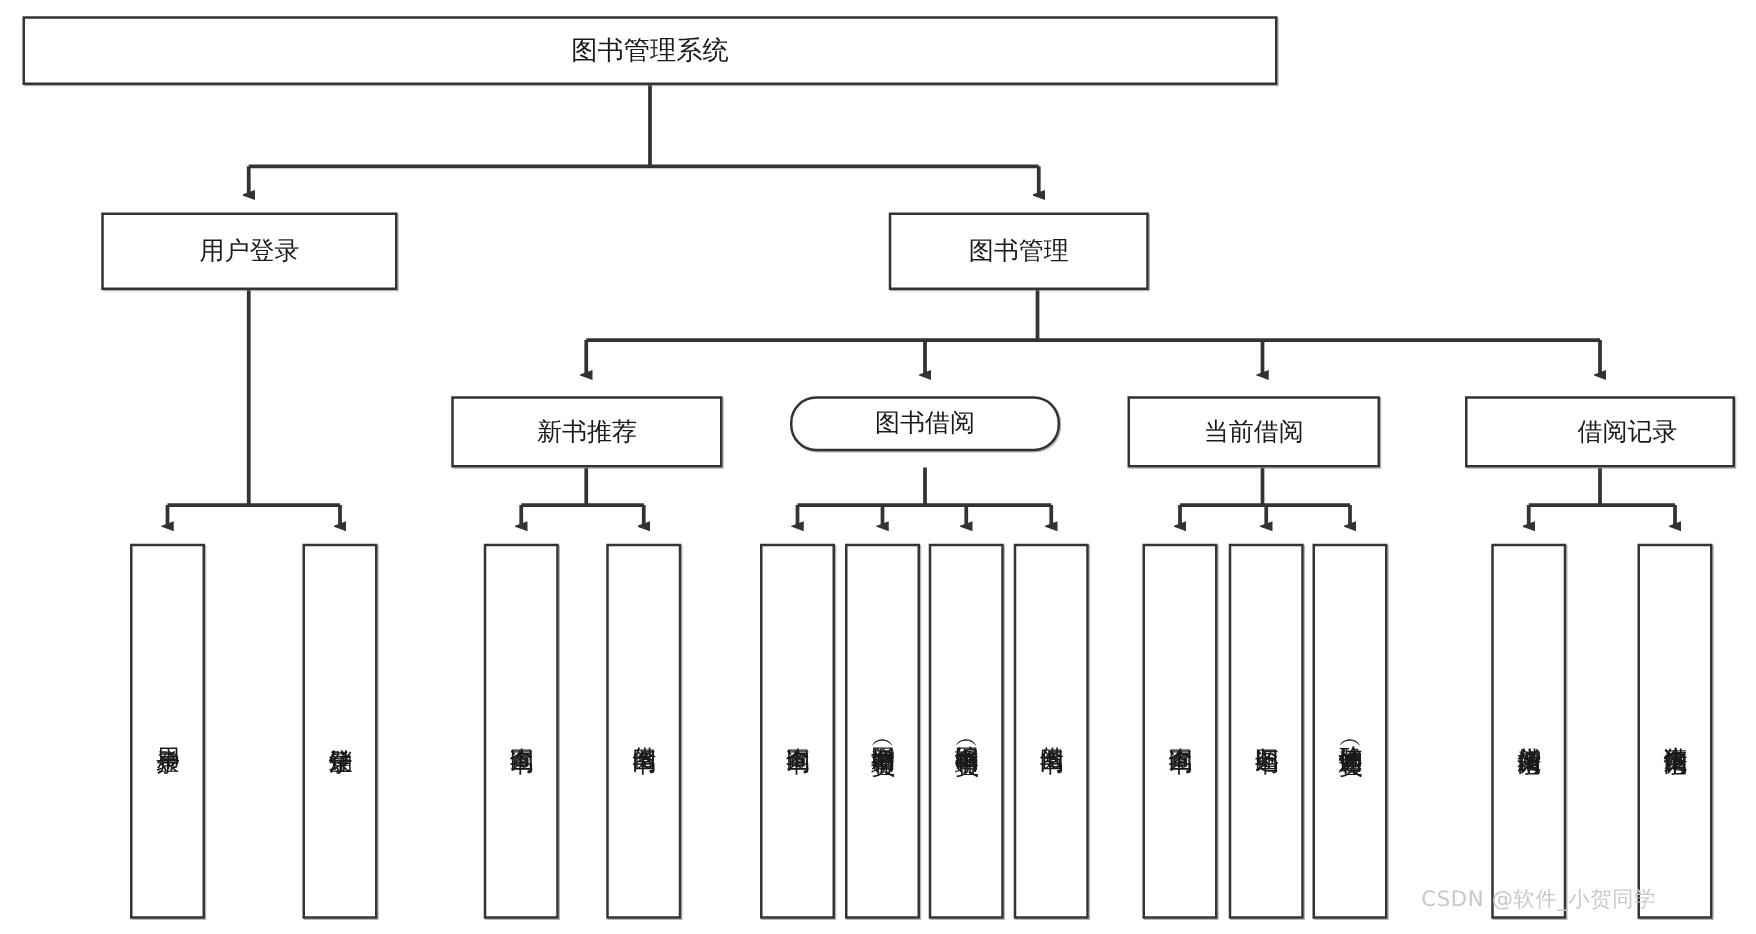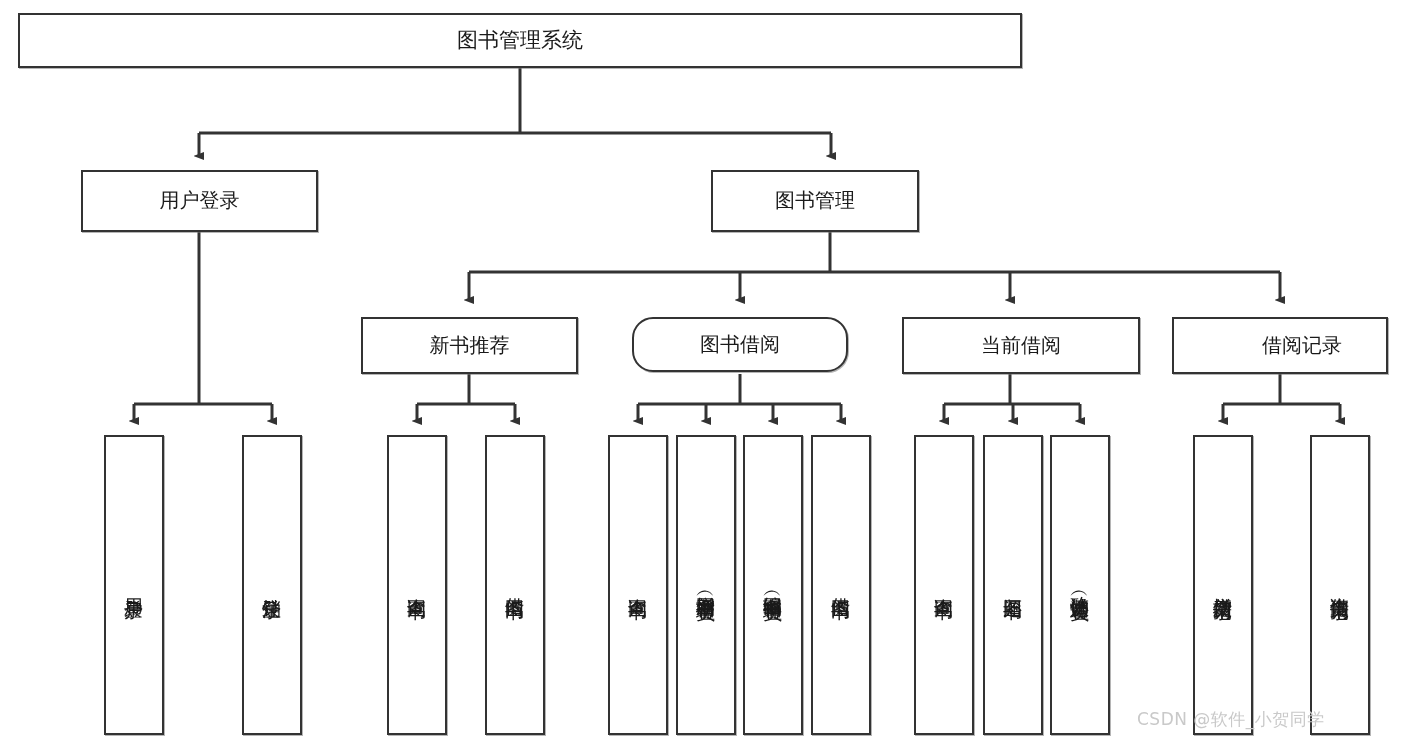--- a/index.html
+++ b/index.html
@@ -137,24 +137,24 @@
   <div class="node level2" style="left:81px; top:170px; width:237px; height:62px;">
     <span class="label">用户登录</span>
   </div>
   <div class="node level2" style="left:711px; top:170px; width:208px; height:62px;">
     <span class="label">图书管理</span>
   </div>
 
   <div class="node level3" style="left:361px; top:317px; width:217px; height:57px;">
     <span class="label">新书推荐</span>
   </div>
-  <div class="node level3" style="left:632px; top:317px; width:216px; height:55px;border-radius:21px;">
+  <div class="node level3" style="left:632px; top:317px; width:216px; height:44px;border-radius:21px;">
     <span class="label">图书借阅</span>
   </div>
-  <div class="node level3" style="left:902px; top:317px; width:238px; height:57px;">
+  <div class="node level3" style="left:902px; top:317px; width:202px; height:57px;">
     <span class="label">当前借阅</span>
   </div>
   <div class="node level3" style="left:1172px; top:317px; width:216px; height:57px;padding-left:44px;">
     <span class="label">借阅记录</span>
   </div>
 
   <div class="node leaf vertical" style="left:104px; top:435px; width:60px; height:300px;">
     <span class="label">用户登录</span>
   </div>
   <div class="node leaf vertical" style="left:242px; top:435px; width:60px; height:300px;">

